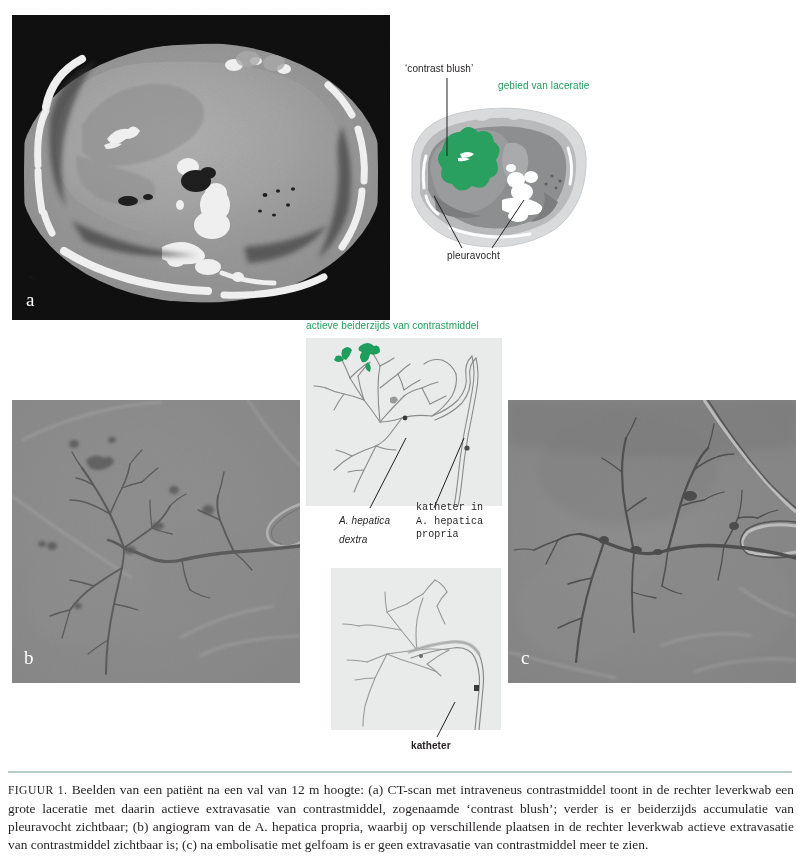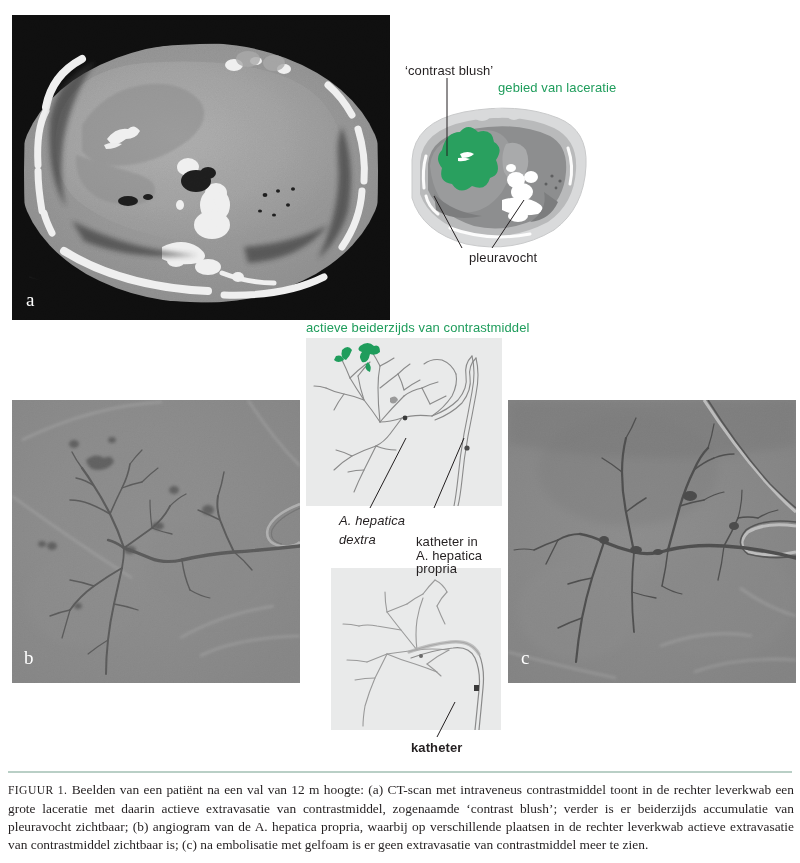--- a/index.html
+++ b/index.html
@@ -23,29 +23,29 @@
     color:#ffffff;font-size:19px;line-height:1;
   }
   .letter-a{left:26px;top:290px;}
   .letter-b{left:24px;top:648px;}
   .letter-c{left:521px;top:648px;}
 
   
   .schem-a{position:absolute;left:398px;top:88px;width:200px;height:180px;}
   .lbl{
     position:absolute;font-family:"Liberation Sans",sans-serif;
-    font-size:13px;color:#231f20;white-space:nowrap;letter-spacing:.1px;
+    font-size:10px;color:#231f20;white-space:nowrap;letter-spacing:.1px;
   }
   .lbl.green{color:#1f9d5c;}
   .lbl-contrast-blush{left:405px;top:63px;}
   .lbl-gebied{left:498px;top:63px;margin-top:17px;}
-  .lbl-pleuravocht{left:447px;top:250px;margin-left:22px;}
+  .lbl-pleuravocht{left:447px;top:250px;}
   .lbl-extravasatie{left:306px;top:320px;}
   .lbl-ahd{left:339px;top:511px;line-height:19px;white-space:normal;width:70px;font-style:italic;}
-  .lbl-kath-prop{left:416px;top:535px;line-height:13.5px;white-space:normal;width:68px;}
+  .lbl-kath-prop{left:416px;top:501px;line-height:13.5px;white-space:normal;width:68px;font-family:Liberation Mono, monospace;}
   .lbl-katheter{left:411px;top:740px;font-weight:bold;}
 
   
   .dsa{position:absolute;overflow:hidden;background:#8b8b8b;}
   .dsa-b{left:12px;top:400px;width:288px;height:283px;}
   .dsa-c{left:508px;top:400px;width:288px;height:283px;}
   .dsa svg{display:block;width:100%;height:100%;}
 
   
   .schem-mid1{position:absolute;left:306px;top:338px;width:196px;height:168px;background:#e9eaea;}

